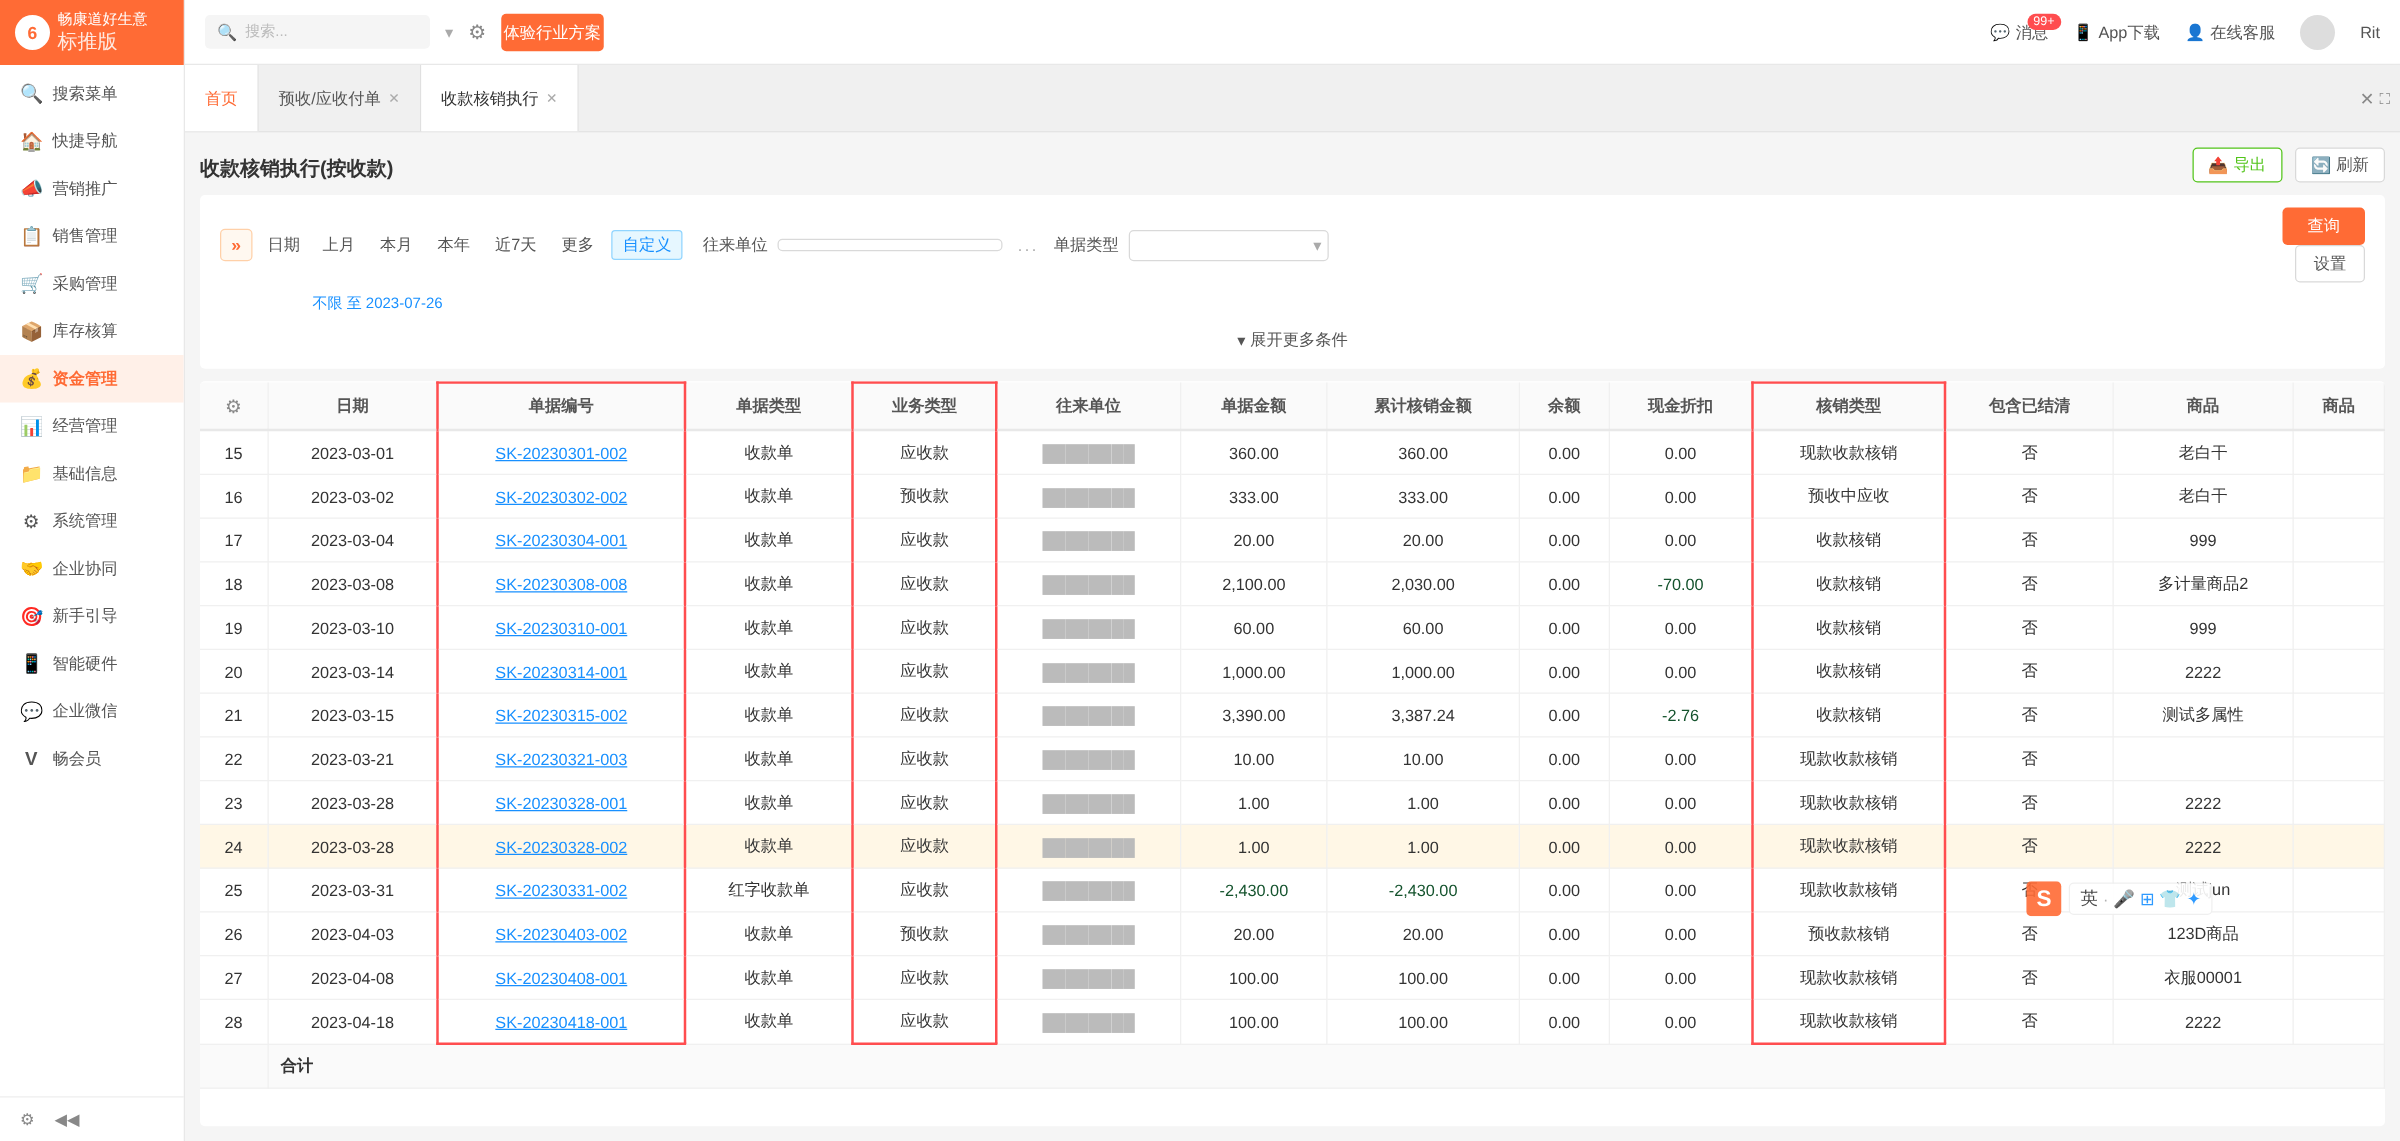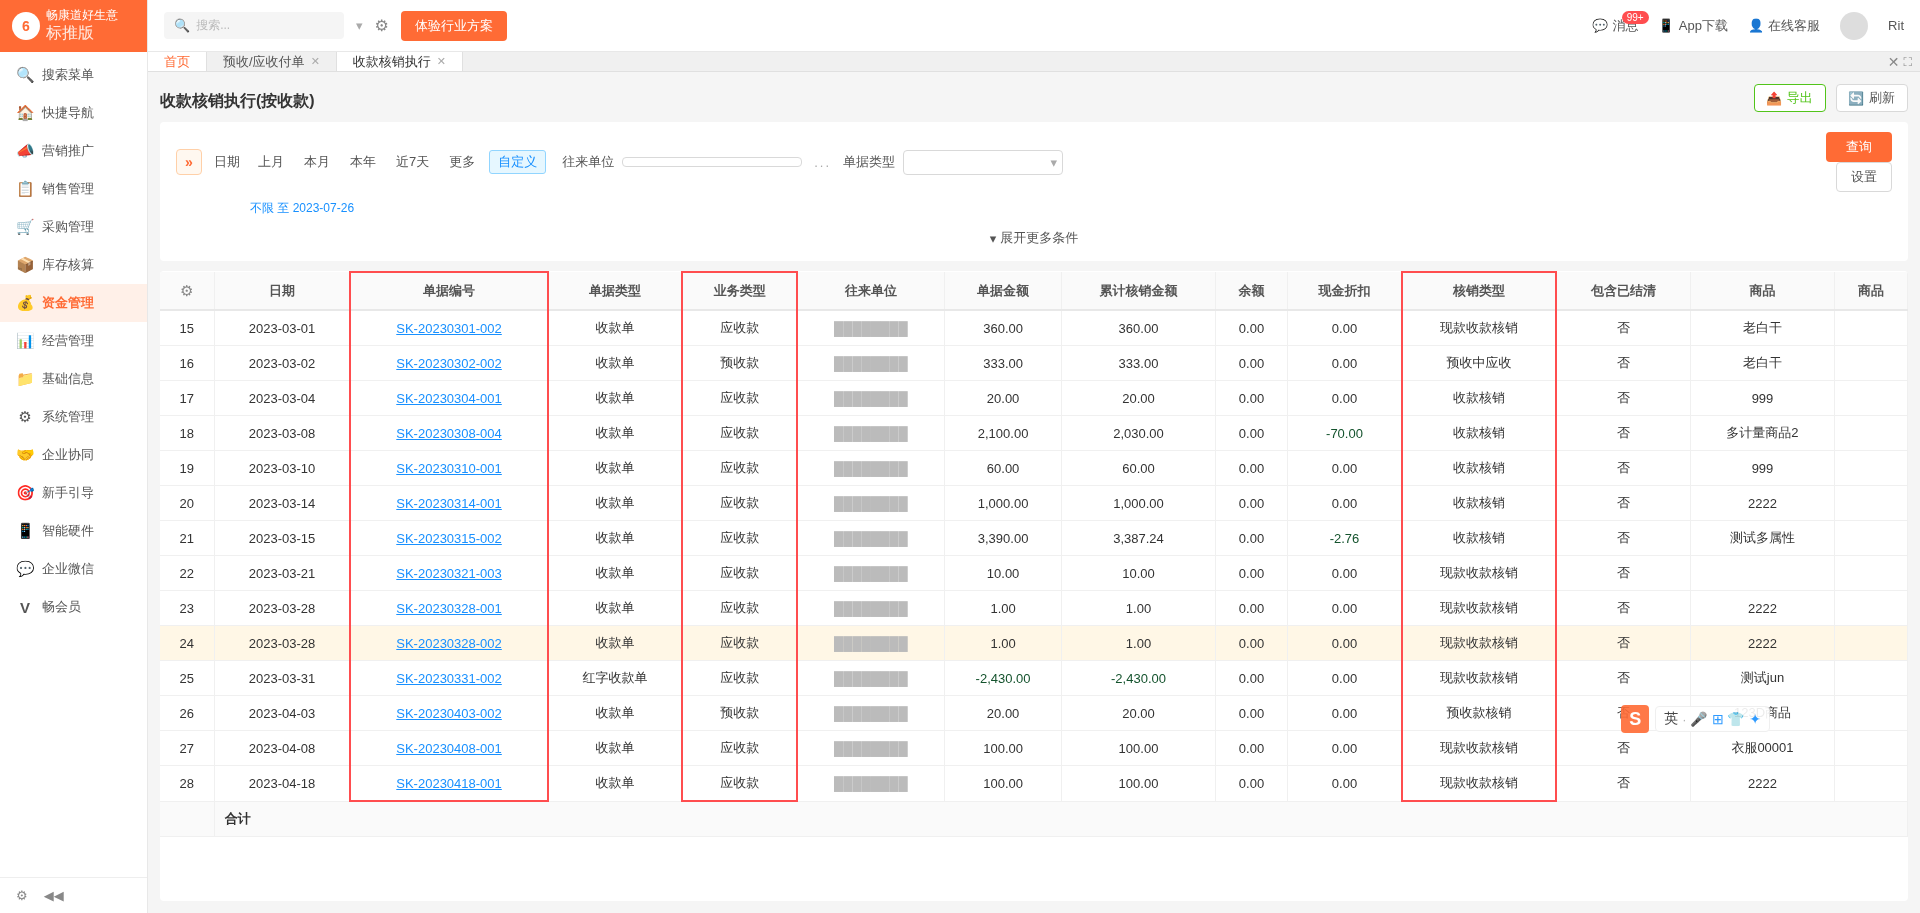--- a/index.html
+++ b/index.html
@@ -74,21 +74,21 @@
       border-radius: 4px;
       padding: 5px 10px;
       width: 180px;
       color: #aaa;
     }
     .topbar-btn-orange {
       background: #ff6b35;
       color: #fff;
       border: none;
       border-radius: 4px;
-      padding: 6px 14px;
+      padding: 6px 2px;
       cursor: pointer;
       font-size: 13px;
       white-space: nowrap;
     }
     .topbar-right {
       margin-left: auto;
       display: flex;
       align-items: center;
       gap: 20px;
       color: #555;
@@ -112,21 +112,21 @@
       background: #ddd;
       border-radius: 50%;
     }
 
     
     .tabs-bar {
       background: #f0f0f0;
       border-bottom: 1px solid #e0e0e0;
       display: flex;
       align-items: center;
-      height: 20px;
+      height: 54px;
       padding-left: 0;
     }
     .tab {
       display: flex; align-items: center; gap: 6px;
       padding: 0 16px;
       height: 100%;
       cursor: pointer;
       color: #555;
       border-right: 1px solid #e0e0e0;
       white-space: nowrap;
@@ -594,21 +594,21 @@
               <td>0.00</td>
               <td>0.00</td>
               <td style="border-left: 2px solid rgb(255, 77, 79); border-right: 2px solid rgb(255, 77, 79);">收款核销</td>
               <td>否</td>
               <td>999</td>
               <td></td>
             </tr>
             <tr>
               <td>18</td>
               <td>2023-03-08</td>
-              <td class="link-blue" style="border-left: 2px solid rgb(255, 77, 79); border-right: 2px solid rgb(255, 77, 79);">SK-20230308-004</td>
+              <td class="link-blue" style="border-left: 2px solid rgb(255, 77, 79); border-right: 2px solid rgb(255, 77, 79);">SK-20230308-008</td>
               <td>收款单</td>
               <td style="border-left: 2px solid rgb(255, 77, 79); border-right: 2px solid rgb(255, 77, 79);">应收款</td>
               <td style="color: rgb(187, 187, 187);">████████</td>
               <td>2,100.00</td>
               <td>2,030.00</td>
               <td>0.00</td>
               <td class="text-red">-70.00</td>
               <td style="border-left: 2px solid rgb(255, 77, 79); border-right: 2px solid rgb(255, 77, 79);">收款核销</td>
               <td>否</td>
               <td>多计量商品2</td>

